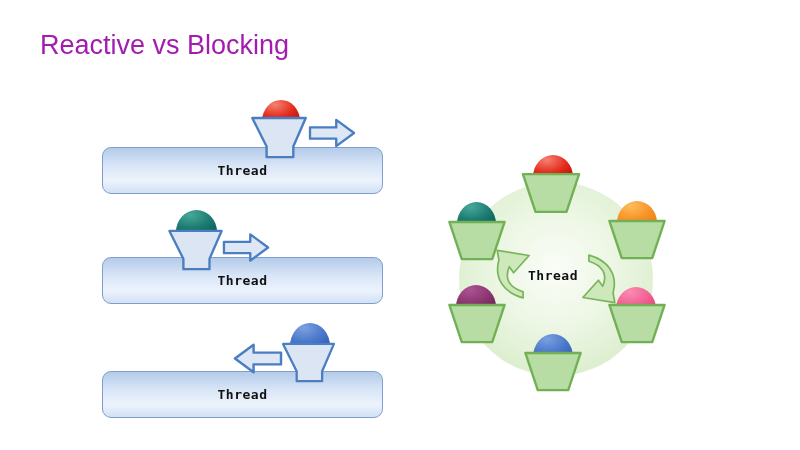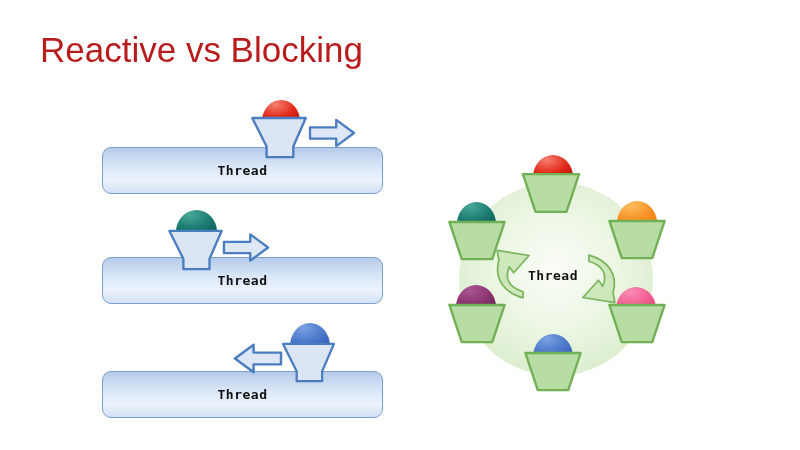--- a/index.html
+++ b/index.html
@@ -1,21 +1,21 @@
 <!DOCTYPE html>
 <html style="--bar-border: #7e9fce;"><head>
 <meta charset="utf-8">
 <style>
   html,body{margin:0;padding:0;background:#fff;}
   .slide{
     position:relative;width:800px;height:450px;background:#fff;overflow:hidden;
     font-family:"Liberation Sans",sans-serif;
   }
   .title{
-    position:absolute;left:40px;top:30px;font-size:35px;color:#b91c1c;
+    position:absolute;left:40px;top:30px;font-size:27px;color:#a21caf;
     font-weight:400;letter-spacing:0;white-space:nowrap;
   }
   
   .thread-bar{
     position:absolute;left:102px;width:281px;height:47px;z-index:1;
     border:1.5px solid var(--bar-border);border-radius:9px;
     background:linear-gradient(180deg,#b4cbe9 0%,#d9e6f7 40%,#ecf3fc 72%,#d2e1f5 100%);
     display:flex;align-items:center;justify-content:center;box-sizing:border-box;
   }
   .bar1{top:147px}.bar2{top:257px}.bar3{top:371px}

